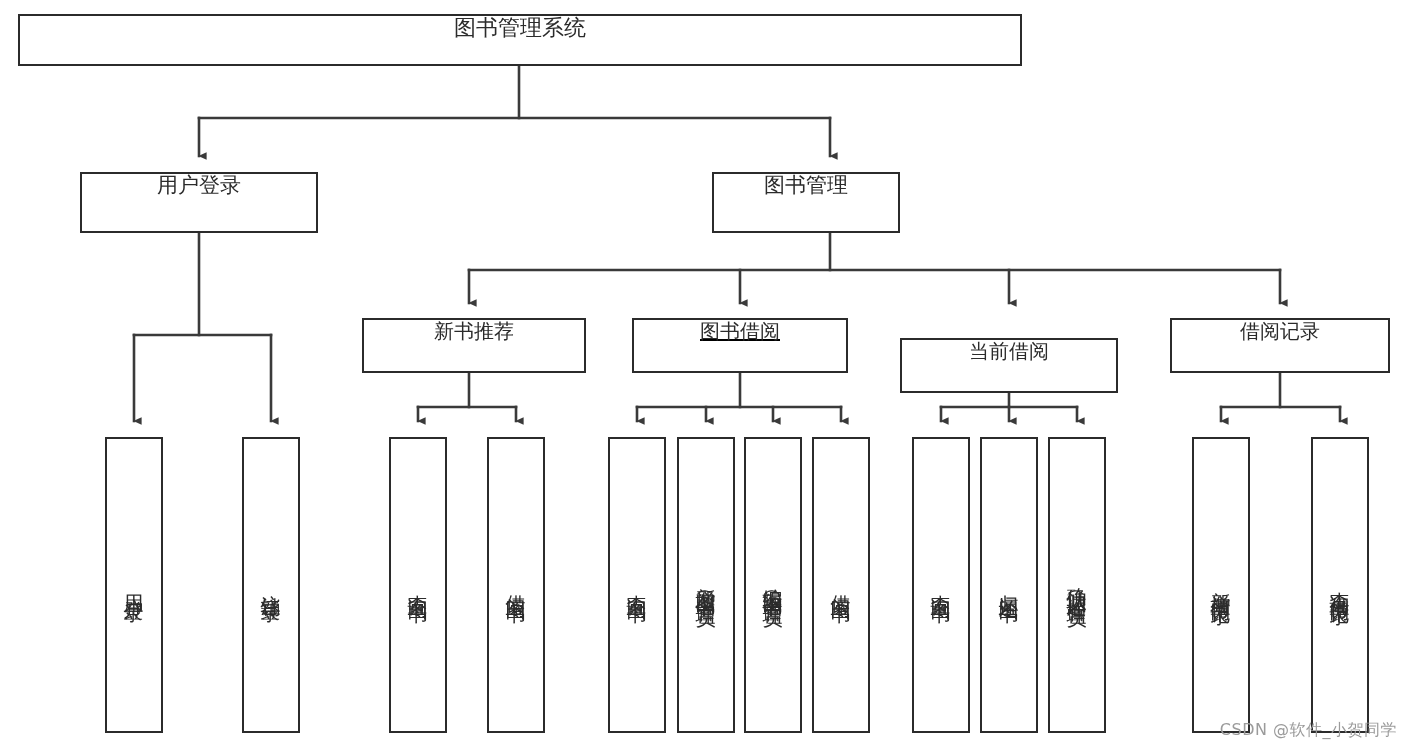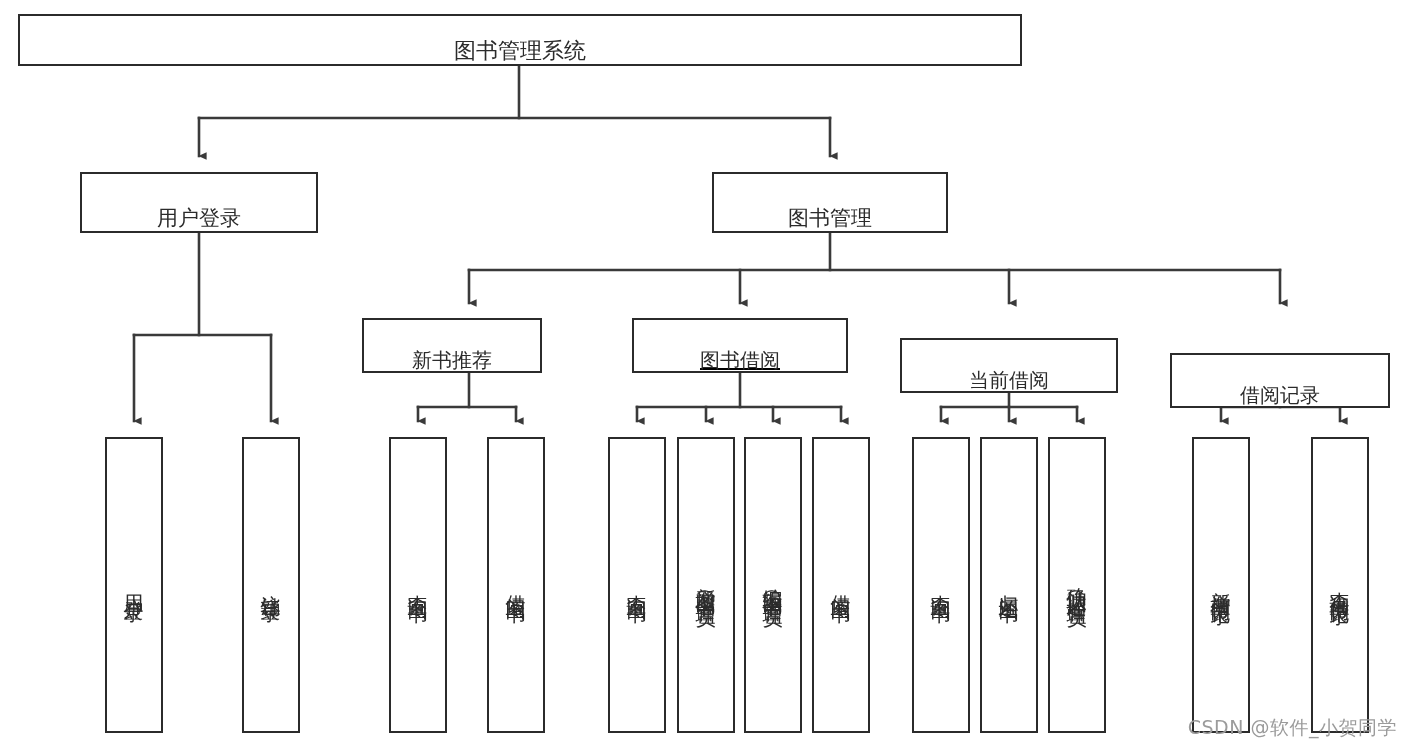--- a/index.html
+++ b/index.html
@@ -25,21 +25,21 @@
     width: 1405px;
     height: 747px;
     pointer-events: none;
   }
   .node {
     position: absolute;
     box-sizing: border-box;
     background: #ffffff;
     border: 2px solid #2b2b2b;
     display: flex;
-    align-items: flex-end;
+    align-items: flex-start;
     justify-content: center;
     z-index: 2;
   }
   .node-label {
     color: #2b2b2b;
     line-height: 1.12;
     text-align: center;
     white-space: nowrap;
   }
   .node-root .node-label {
@@ -60,21 +60,21 @@
     text-orientation: upright;
     font-size: 20px;
     letter-spacing: 3px;
     line-height: 1;
     max-height: 270px;
   }
   .watermark {
     position: absolute;
     right: 8px;
     bottom: 6px;
-    font-size: 19px;
+    font-size: 16px;
     color: #9b9b9b;
     letter-spacing: 0.5px;
     z-index: 5;
     white-space: nowrap;
     user-select: none;
   }
 </style>
 </head>
 <body>
 
@@ -130,34 +130,34 @@
     </g>
   </svg>
 
   <div class="node node-root" style="left:18px; top:14px; width:1004px; height:52px;">
     <span class="node-label">图书管理系统</span>
   </div>
 
   <div class="node node-l2" style="left:80px; top:172px; width:238px; height:61px;">
     <span class="node-label">用户登录</span>
   </div>
-  <div class="node node-l2" style="left:712px; top:172px; width:236px; height:61px;">
+  <div class="node node-l2" style="left:712px; top:172px; width:188px; height:61px;">
     <span class="node-label">图书管理</span>
   </div>
 
-  <div class="node node-l3" style="left:362px; top:318px; width:180px; height:55px;">
+  <div class="node node-l3" style="left:362px; top:318px; width:224px; height:55px;">
     <span class="node-label">新书推荐</span>
   </div>
   <div class="node node-l3" style="left:632px; top:318px; width:216px; height:55px;text-decoration:underline;">
     <span class="node-label">图书借阅</span>
   </div>
   <div class="node node-l3" style="left:900px; top:318px; width:218px; height:55px;margin-top:20px;">
     <span class="node-label">当前借阅</span>
   </div>
-  <div class="node node-l3" style="left:1170px; top:318px; width:220px; height:55px;margin-top:35px;">
+  <div class="node node-l3" style="left:1170px; top:318px; width:220px; height:55px;">
     <span class="node-label">借阅记录</span>
   </div>
 
   <div class="node node-leaf" style="left:105px; top:437px; width:58px; height:296px;">
     <span class="node-label">用户登录</span>
   </div>
   <div class="node node-leaf" style="left:242px; top:437px; width:58px; height:296px;">
     <span class="node-label">注销登录</span>
   </div>
 

